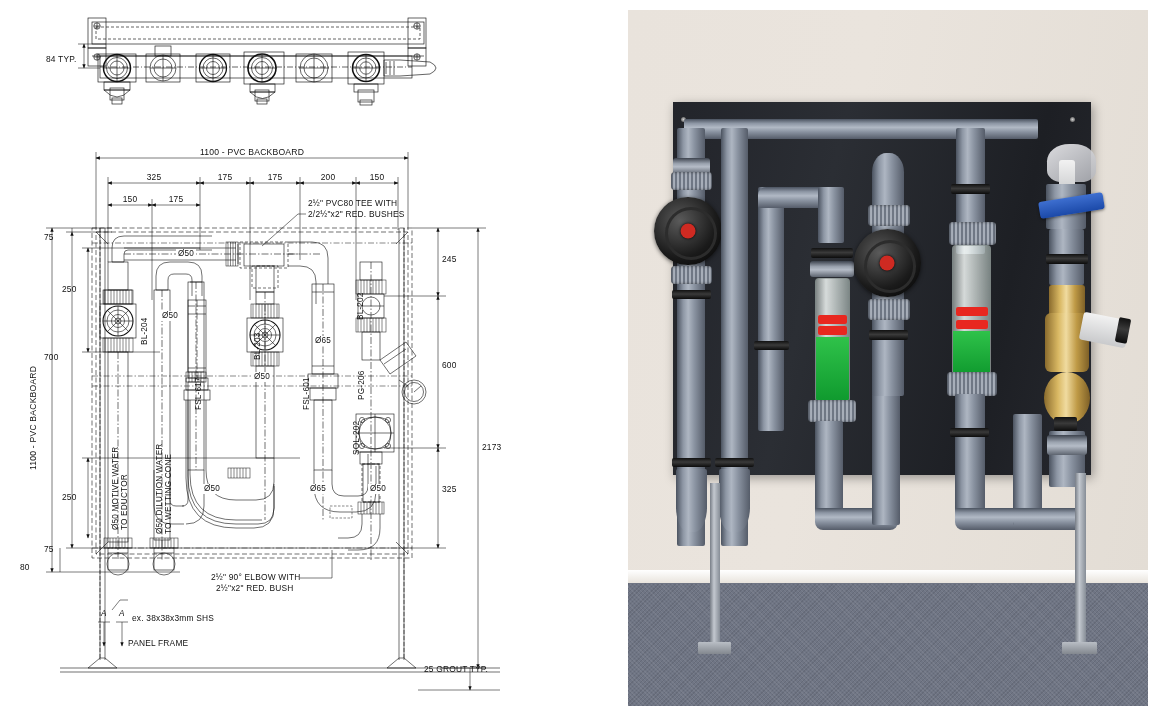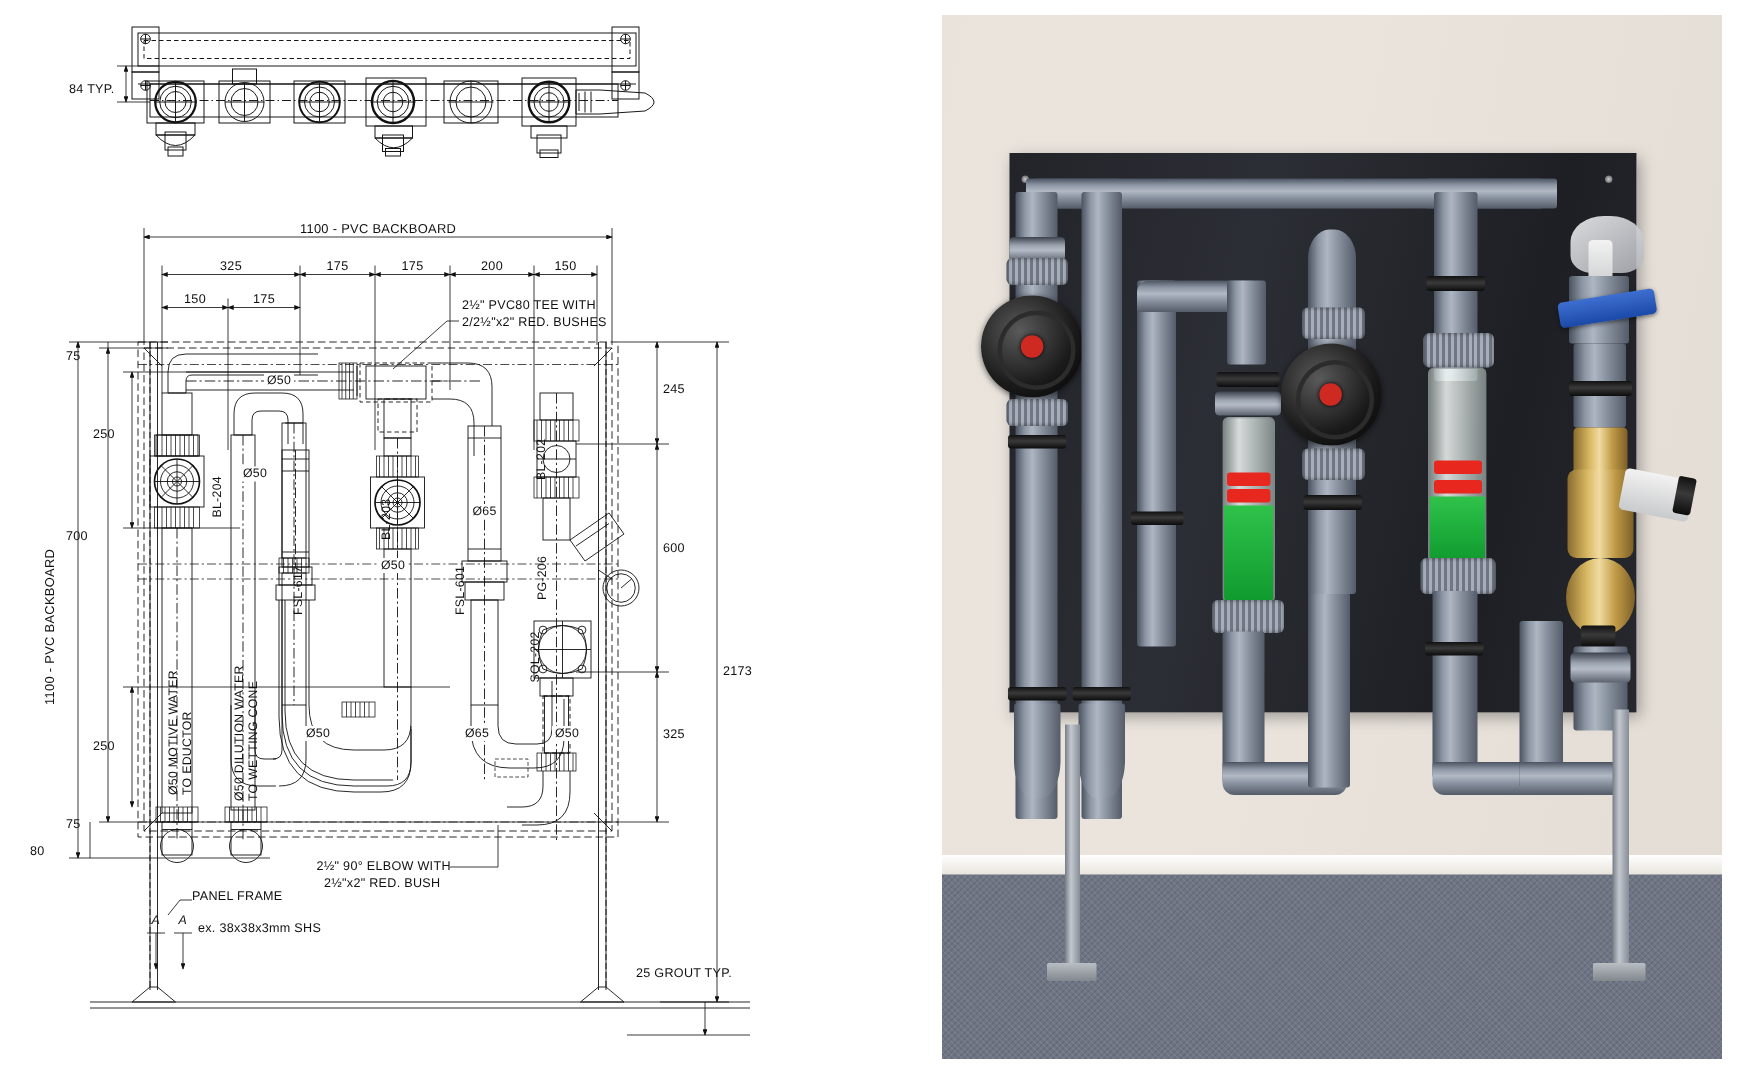--- a/index.html
+++ b/index.html
@@ -527,23 +527,23 @@
 
     
     <div class="lbl vert" style="left:111px;top:530px;">Ø50 MOTIVE WATER</div>
     <div class="lbl vert" style="left:120px;top:530px;">TO EDUCTOR</div>
     <div class="lbl vert" style="left:155px;top:534px;">Ø50 DILUTION WATER</div>
     <div class="lbl vert" style="left:164px;top:534px;">TO WETTING CONE</div>
 
     
     <div class="lbl note" style="left:211px;top:572px;">2½" 90° ELBOW WITH</div>
     <div class="lbl note" style="left:216px;top:583px;">2½"x2" RED. BUSH</div>
-    <div class="lbl note" style="left:128px;top:592px;">PANEL FRAME</div>
+    <div class="lbl note" style="left:128px;top:638px;">PANEL FRAME</div>
     <div class="lbl note" style="left:132px;top:613px;">ex. 38x38x3mm SHS</div>
-    <div class="lbl note" style="left:424px;top:643px;">25 GROUT TYP.</div>
+    <div class="lbl note" style="left:424px;top:664px;">25 GROUT TYP.</div>
 
     
     <div class="lbl" style="left:101px;top:609px;font-style:italic;">A</div>
     <div class="lbl" style="left:119px;top:609px;font-style:italic;">A</div>
   </div>
 
   <div id="photo">
     <div class="pwall"></div>
     <div class="pskirt"></div>
     <div class="pfloor"></div>

